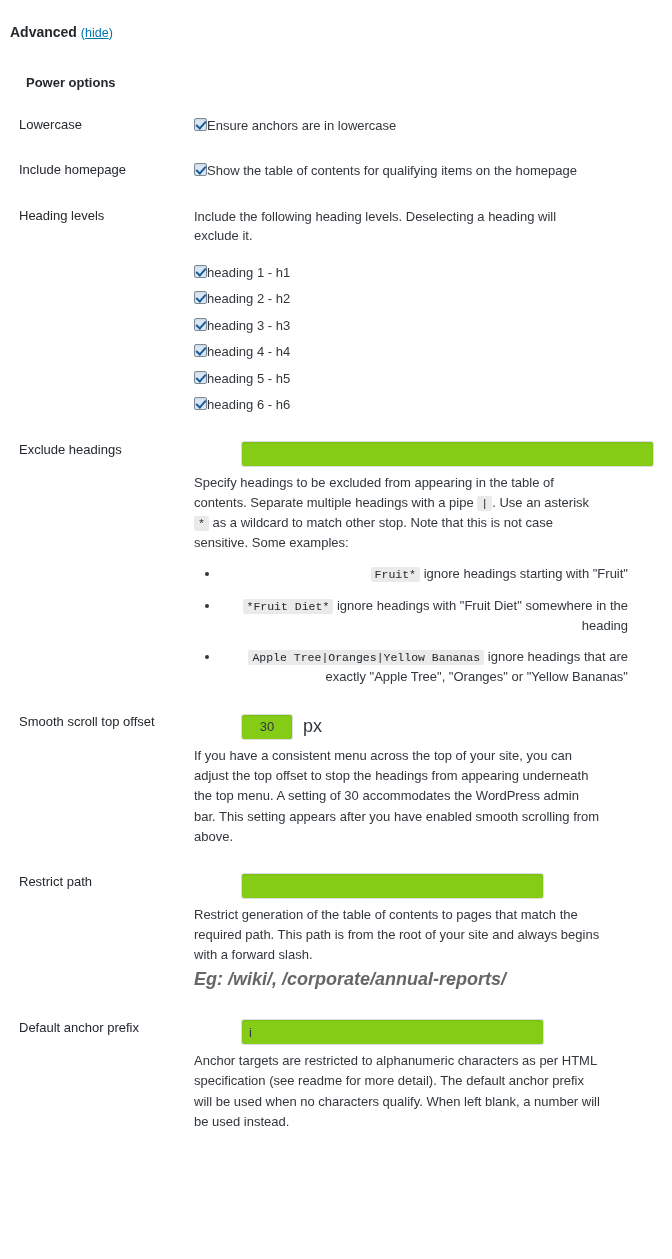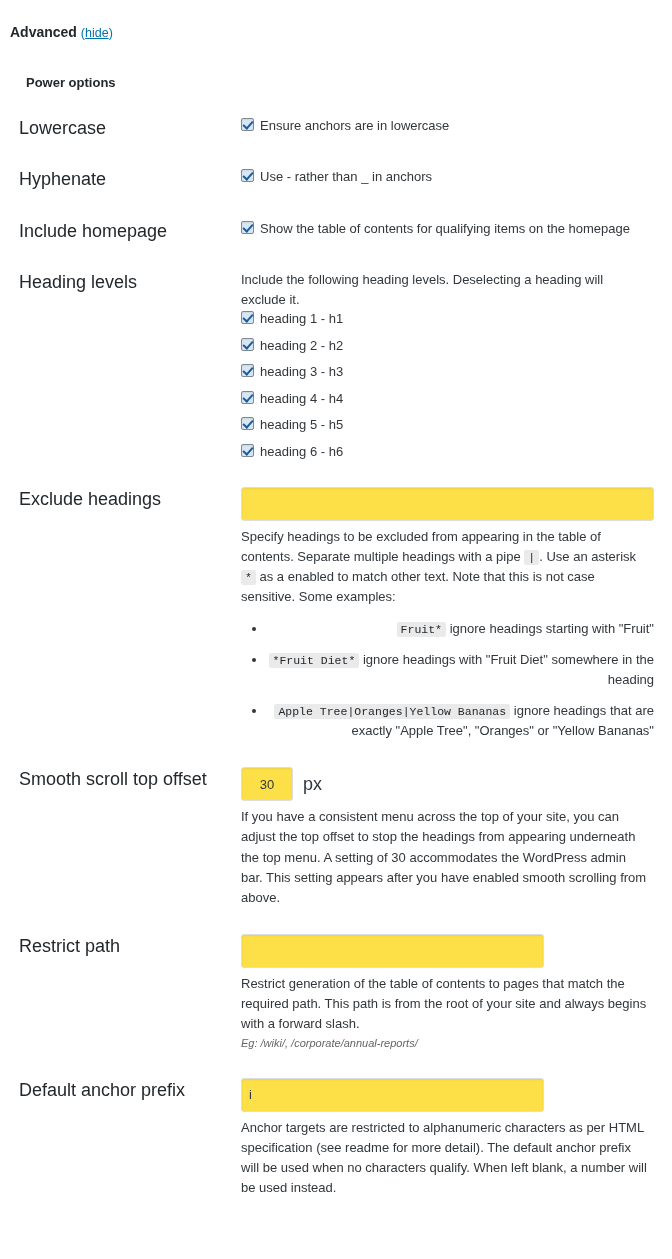--- a/index.html
+++ b/index.html
@@ -51,38 +51,37 @@
   table.form-table {
     border-collapse: collapse;
     width: 672px;
     margin-top: 10px;
   }
   table.form-table th {
     width: 221px;
     text-align: left;
     vertical-align: top;
     font-weight: normal;
-    font-size: 18px;
+    font-size: 13px;
     color: #23282d;
     padding: 14px 10px 14px 19px;
     line-height: 1.3;
   }
   table.form-table td {
     vertical-align: top;
     padding: 13px 18px 13px 0;
     line-height: 1.5;
     font-size: 13px;
     color: #32373c;
   }
 
   
   .cb-row {
     display: flex;
     align-items: flex-start;
-    gap: 6px;
   }
   .cbox {
     flex: 0 0 auto;
     position: relative;
     width: 13px;
     height: 13px;
     margin-top: 2px;
     border: 1px solid #b4b9be;
     border-radius: 2px;
     background: #fff;
@@ -106,36 +105,37 @@
   }
   .cb-label {
     font-size: 13px;
     color: #32373c;
     line-height: 1.5;
     max-width: 408px;
   }
 
   .checklist .cb-row { margin-bottom: 7px; }
   .checklist .cb-row:last-child { margin-bottom: 0; }
-  .checklist { }
+  .checklist { margin-top: 17px; }
 
   
   input.txt {
     font-family: "Liberation Sans", sans-serif;
     font-size: 13px;
     color: #32373c;
     border: 1px solid #ddd;
     border-radius: 3px;
-    background: #fde047;
+    background: #84cc16;
     box-shadow: inset 0 1px 2px rgba(0,0,0,0.07);
     padding: 4px 7px;
     box-sizing: border-box;
     outline: none;
-    height: 34px;
+    height: 26px;
     line-height: 18px;
+    margin-left: 47px;
   }
   input.wide { width: 413px; }
   input.med  { width: 303px; }
   input.tiny { width: 52px; text-align: center; padding: 4px 4px; }
   .unit {
     display: inline-block;
     margin-left: 10px;
     font-size: 18px;
     color: #32373c;
     vertical-align: middle;
@@ -144,23 +144,24 @@
 
   p.desc {
     margin: 6px 0 0 0;
     font-size: 13px;
     line-height: 1.55;
     color: #32373c;
     max-width: 410px;
   }
   p.eg {
     margin: 1px 0 0 0;
-    font-size: 11px;
+    font-size: 18px;
     font-style: italic;
     color: #666;
+    font-weight: bold;
   }
 
   ul.examples {
     margin: 11px 0 0 0;
     padding-left: 26px;
     list-style: disc;
     max-width: 408px;
     text-align: right;
   }
   ul.examples li {
@@ -199,29 +200,20 @@
       <tr>
         <th>Lowercase</th>
         <td>
           <div class="cb-row">
             <span class="cbox checked"></span>
             <span class="cb-label">Ensure anchors are in lowercase</span>
           </div>
         </td>
       </tr>
 
-      <tr>
-        <th>Hyphenate</th>
-        <td>
-          <div class="cb-row">
-            <span class="cbox checked"></span>
-            <span class="cb-label">Use - rather than _ in anchors</span>
-          </div>
-        </td>
-      </tr>
 
       <tr>
         <th>Include homepage</th>
         <td>
           <div class="cb-row">
             <span class="cbox checked"></span>
             <span class="cb-label">Show the table of contents for qualifying items on the homepage</span>
           </div>
         </td>
       </tr>
@@ -258,21 +250,21 @@
               <span class="cb-label">heading 6 - h6</span>
             </div>
           </div>
         </td>
       </tr>
 
       <tr>
         <th>Exclude headings</th>
         <td>
           <input class="txt wide" type="text" value="" style="">
-          <p class="desc"><span>Specify headings to be excluded from appearing in the table of contents. Separate multiple headings with a pipe</span> <code>|</code><span>. Use an asterisk</span> <code>*</code> <span>as a enabled to match other text. Note that this is not case sensitive. Some examples:</span></p>
+          <p class="desc"><span>Specify headings to be excluded from appearing in the table of contents. Separate multiple headings with a pipe</span> <code>|</code><span>. Use an asterisk</span> <code>*</code> <span>as a wildcard to match other stop. Note that this is not case sensitive. Some examples:</span></p>
           <ul class="examples">
             <li><code>Fruit*</code> <span>ignore headings starting with "Fruit"</span></li>
             <li><code>*Fruit Diet*</code> <span>ignore headings with "Fruit Diet" somewhere in the heading</span></li>
             <li><code>Apple Tree|Oranges|Yellow Bananas</code> <span>ignore headings that are exactly "Apple Tree", "Oranges" or "Yellow Bananas"</span></li>
           </ul>
         </td>
       </tr>
 
       <tr>
         <th>Smooth scroll top offset</th>

